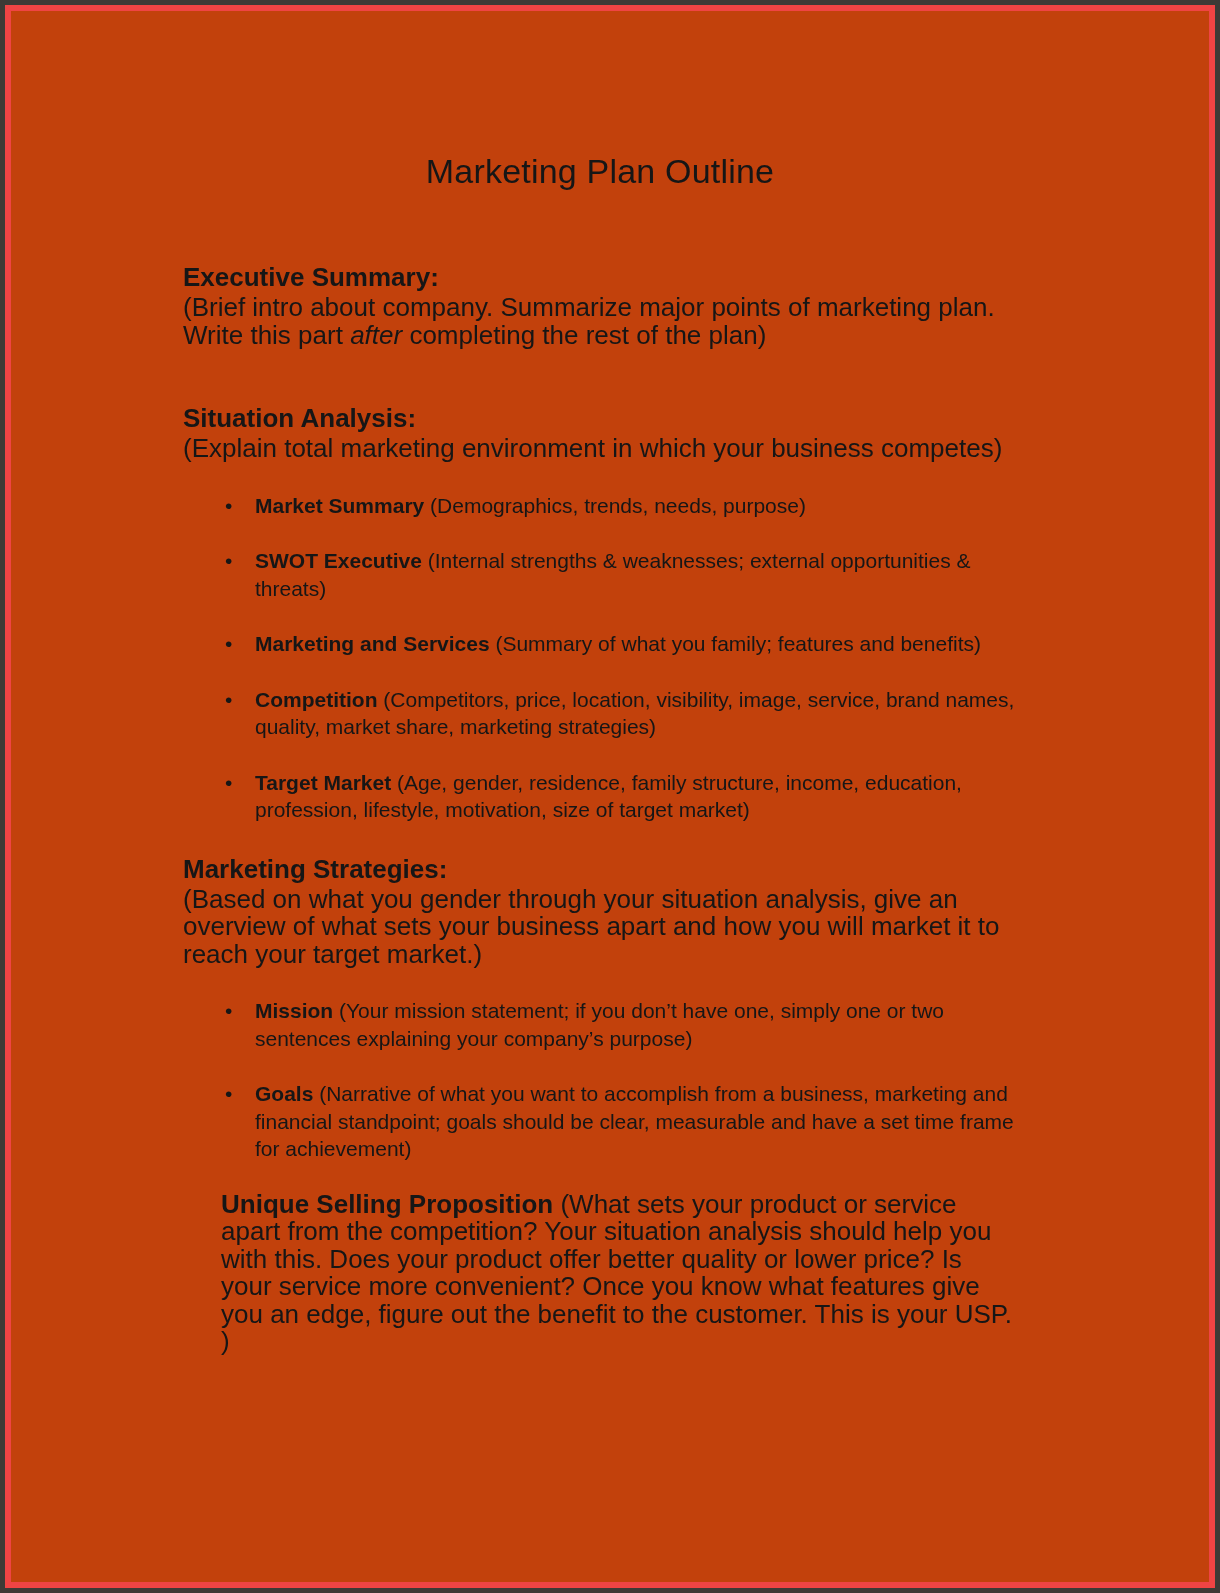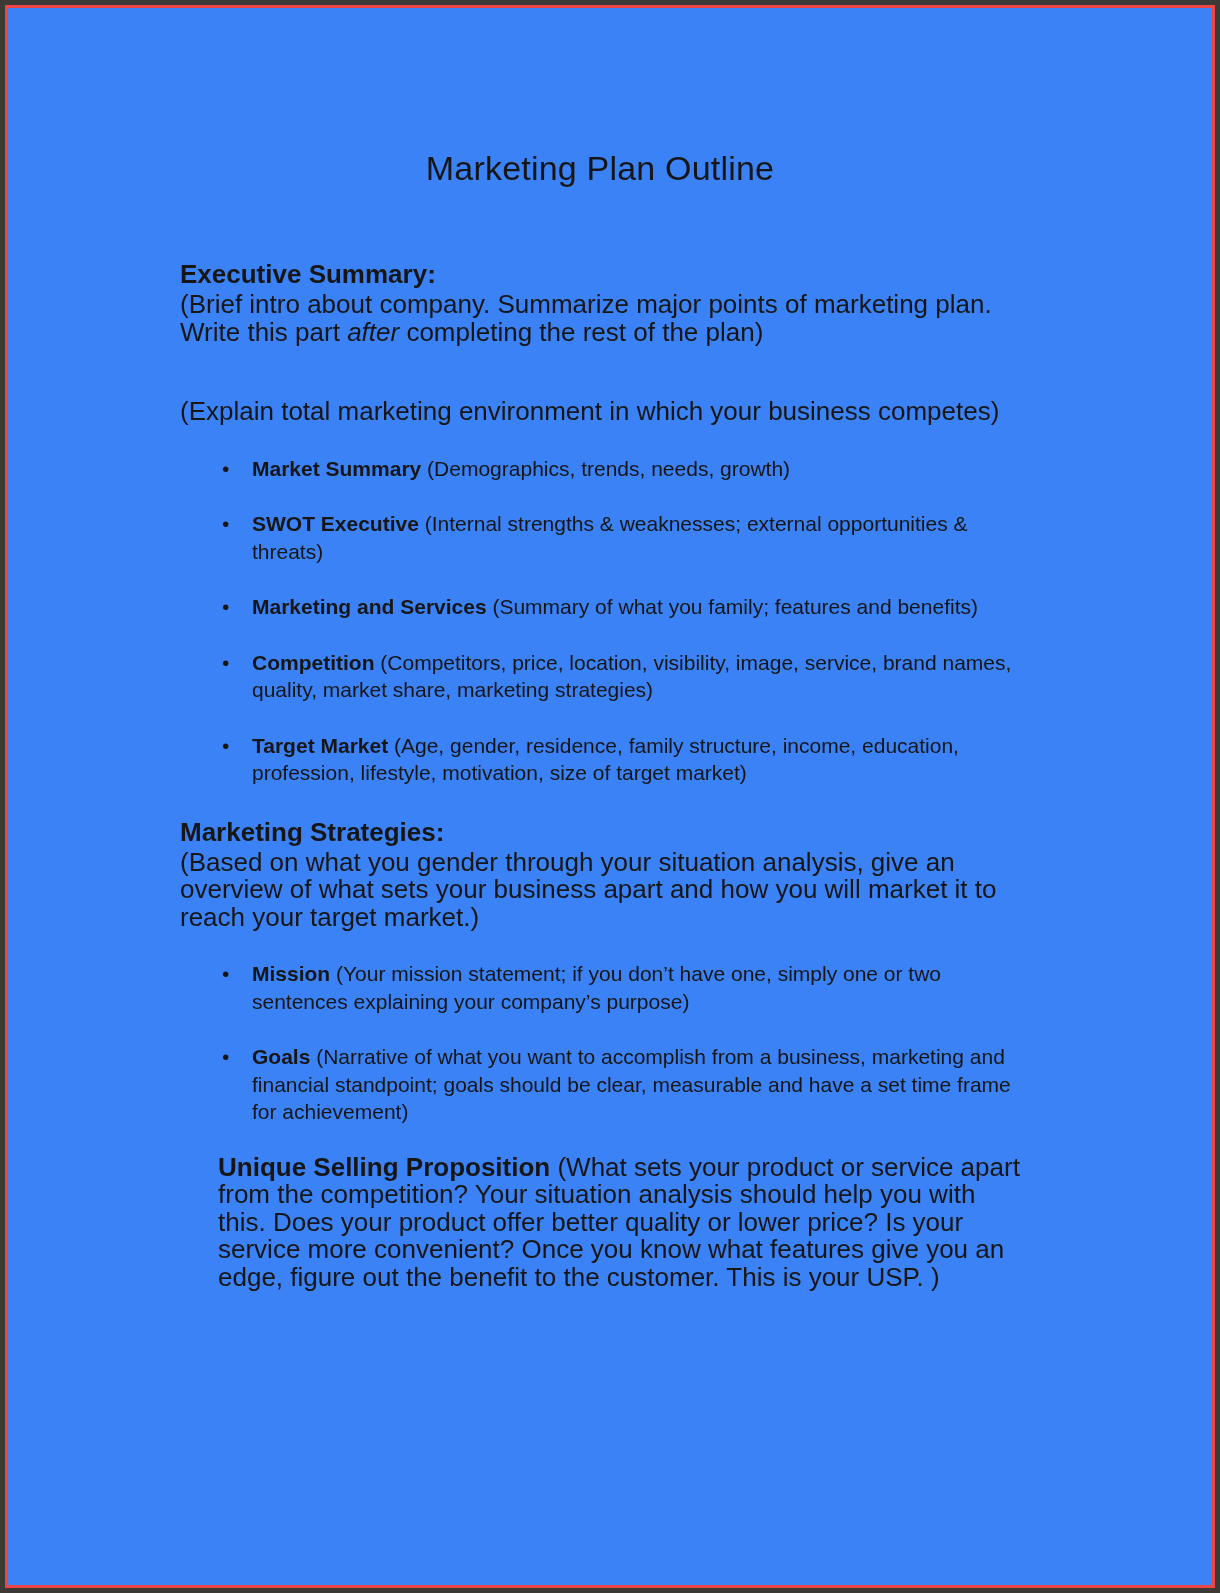--- a/index.html
+++ b/index.html
@@ -7,22 +7,22 @@
 
   .frame {
     width: 1220px;
     height: 1593px;
     background: #3d3a36;
     padding: 5px;
   }
   .page {
     width: 100%;
     height: 100%;
-    border: 3px solid #ef4444;
-    background: #3b82f6;
+    border: 6px solid #ef4444;
+    background: #c2410c;
     color: #161616;
     font-family: "Liberation Sans", "DejaVu Sans", sans-serif;
     padding: 138px 192px 8px 172px;
     overflow: hidden;
   }
 
   .doc-title {
     font-size: 34px;
     line-height: 44px;
     font-weight: 400;
@@ -80,26 +80,27 @@
   <div class="page">
 
     <h1 class="doc-title">Marketing Plan Outline</h1>
 
     <div class="section section-es">
       <h2 class="section-heading">Executive Summary:</h2>
       <p class="para"><span>(Brief intro about company. Summarize major points of marketing plan. Write this part </span><span class="italic">after</span><span> completing the rest of the plan)</span></p>
     </div>
 
     <div class="section section-sa">
+      <h2 class="section-heading">Situation Analysis:</h2>
       <p class="para">(Explain total marketing environment in which your business competes)</p>
 
       <div class="bullets">
         <div class="bullet-row">
           <span class="bullet-marker">•</span>
-          <span class="bullet-text"><span class="bold">Market Summary</span><span> (Demographics, trends, needs, growth)</span></span>
+          <span class="bullet-text"><span class="bold">Market Summary</span><span> (Demographics, trends, needs, purpose)</span></span>
         </div>
         <div class="bullet-row">
           <span class="bullet-marker">•</span>
           <span class="bullet-text"><span class="bold">SWOT Executive</span><span> (Internal strengths &amp; weaknesses; external opportunities &amp; threats)</span></span>
         </div>
         <div class="bullet-row">
           <span class="bullet-marker">•</span>
           <span class="bullet-text"><span class="bold">Marketing and Services</span><span> (Summary of what you family; features and benefits)</span></span>
         </div>
         <div class="bullet-row">

